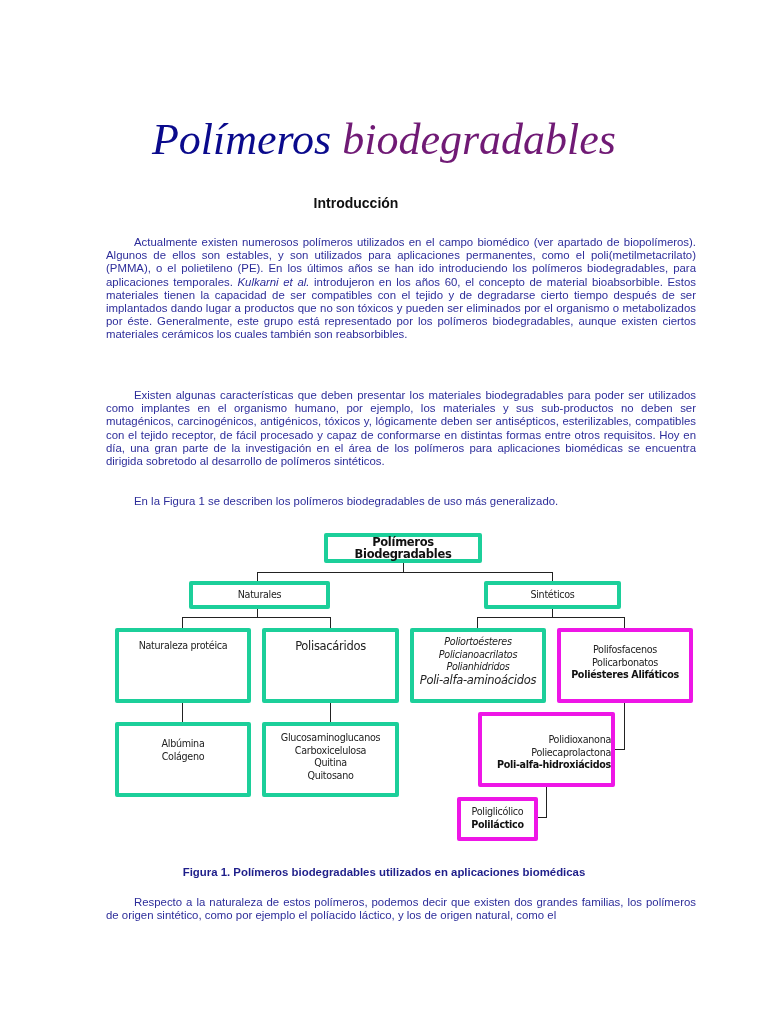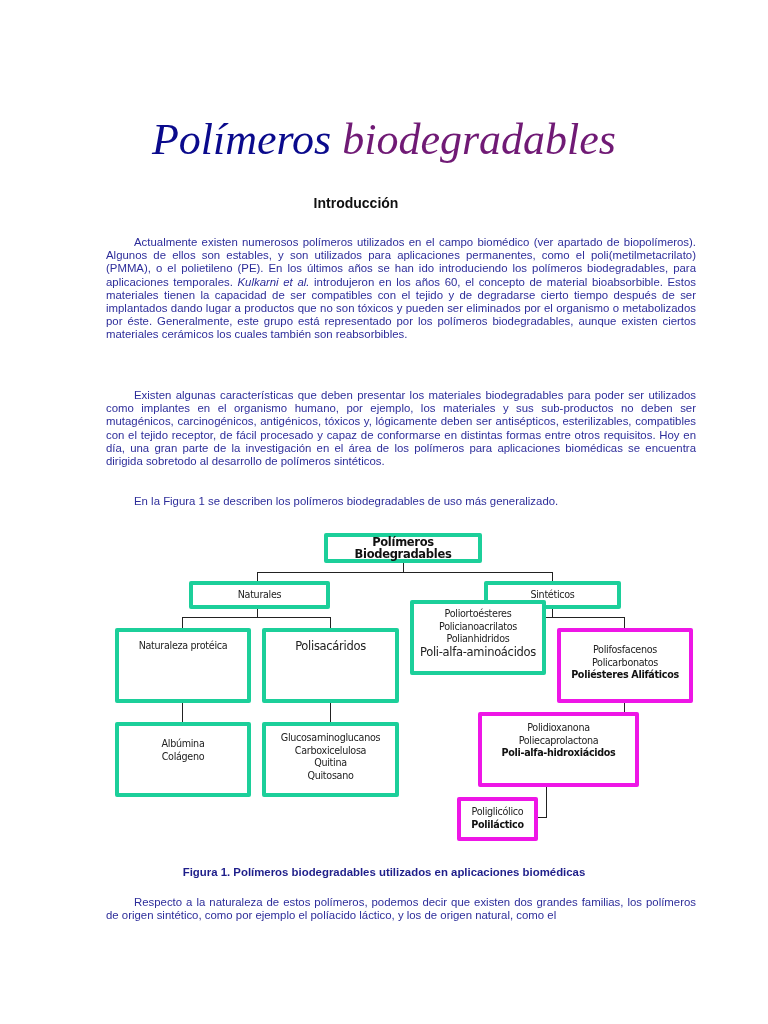--- a/index.html
+++ b/index.html
@@ -94,21 +94,21 @@
   </div>
 
   <div class="box" style="left:115px; top:628px; width:136px; height:75px; padding-top:8px;">
     <span>Naturaleza protéica</span>
   </div>
 
   <div class="box" style="left:262px; top:628px; width:137px; height:75px; padding-top:8px;">
     <span class="big">Polisacáridos</span>
   </div>
 
-  <div class="box" style="left:410px; top:600px; width:136px; height:75px; ">
+  <div class="box" style="left:410px; top:628px; width:136px; height:75px; font-style:italic;">
     <div>Poliortoésteres</div>
     <div>Policianoacrilatos</div>
     <div>Polianhidridos</div>
     <div class="big">Poli-alfa-aminoácidos</div>
   </div>
 
   <div class="box pink" style="left:557px; top:628px; width:136px; height:75px; padding-top:12px;">
     <div>Polifosfacenos</div>
     <div>Policarbonatos</div>
     <div class="b">Poliésteres Alifáticos</div>
@@ -119,21 +119,21 @@
     <div>Colágeno</div>
   </div>
 
   <div class="box" style="left:262px; top:722px; width:137px; height:75px; padding-top:6px;">
     <div>Glucosaminoglucanos</div>
     <div>Carboxicelulosa</div>
     <div>Quitina</div>
     <div>Quitosano</div>
   </div>
 
-  <div class="box pink" style="left:478px; top:712px; width:161px; height:75px; padding-top:6px;">
+  <div class="box pink" style="left:478px; top:712px; width:137px; height:75px; padding-top:18px;text-align:right;">
     <div>Polidioxanona</div>
     <div>Poliecaprolactona</div>
     <div class="b">Poli-alfa-hidroxiácidos</div>
   </div>
 
   <div class="box pink" style="left:457px; top:797px; width:81px; height:44px; padding-top:5px;">
     <div>Poliglicólico</div>
     <div class="b">Poliláctico</div>
   </div>
 </div>

